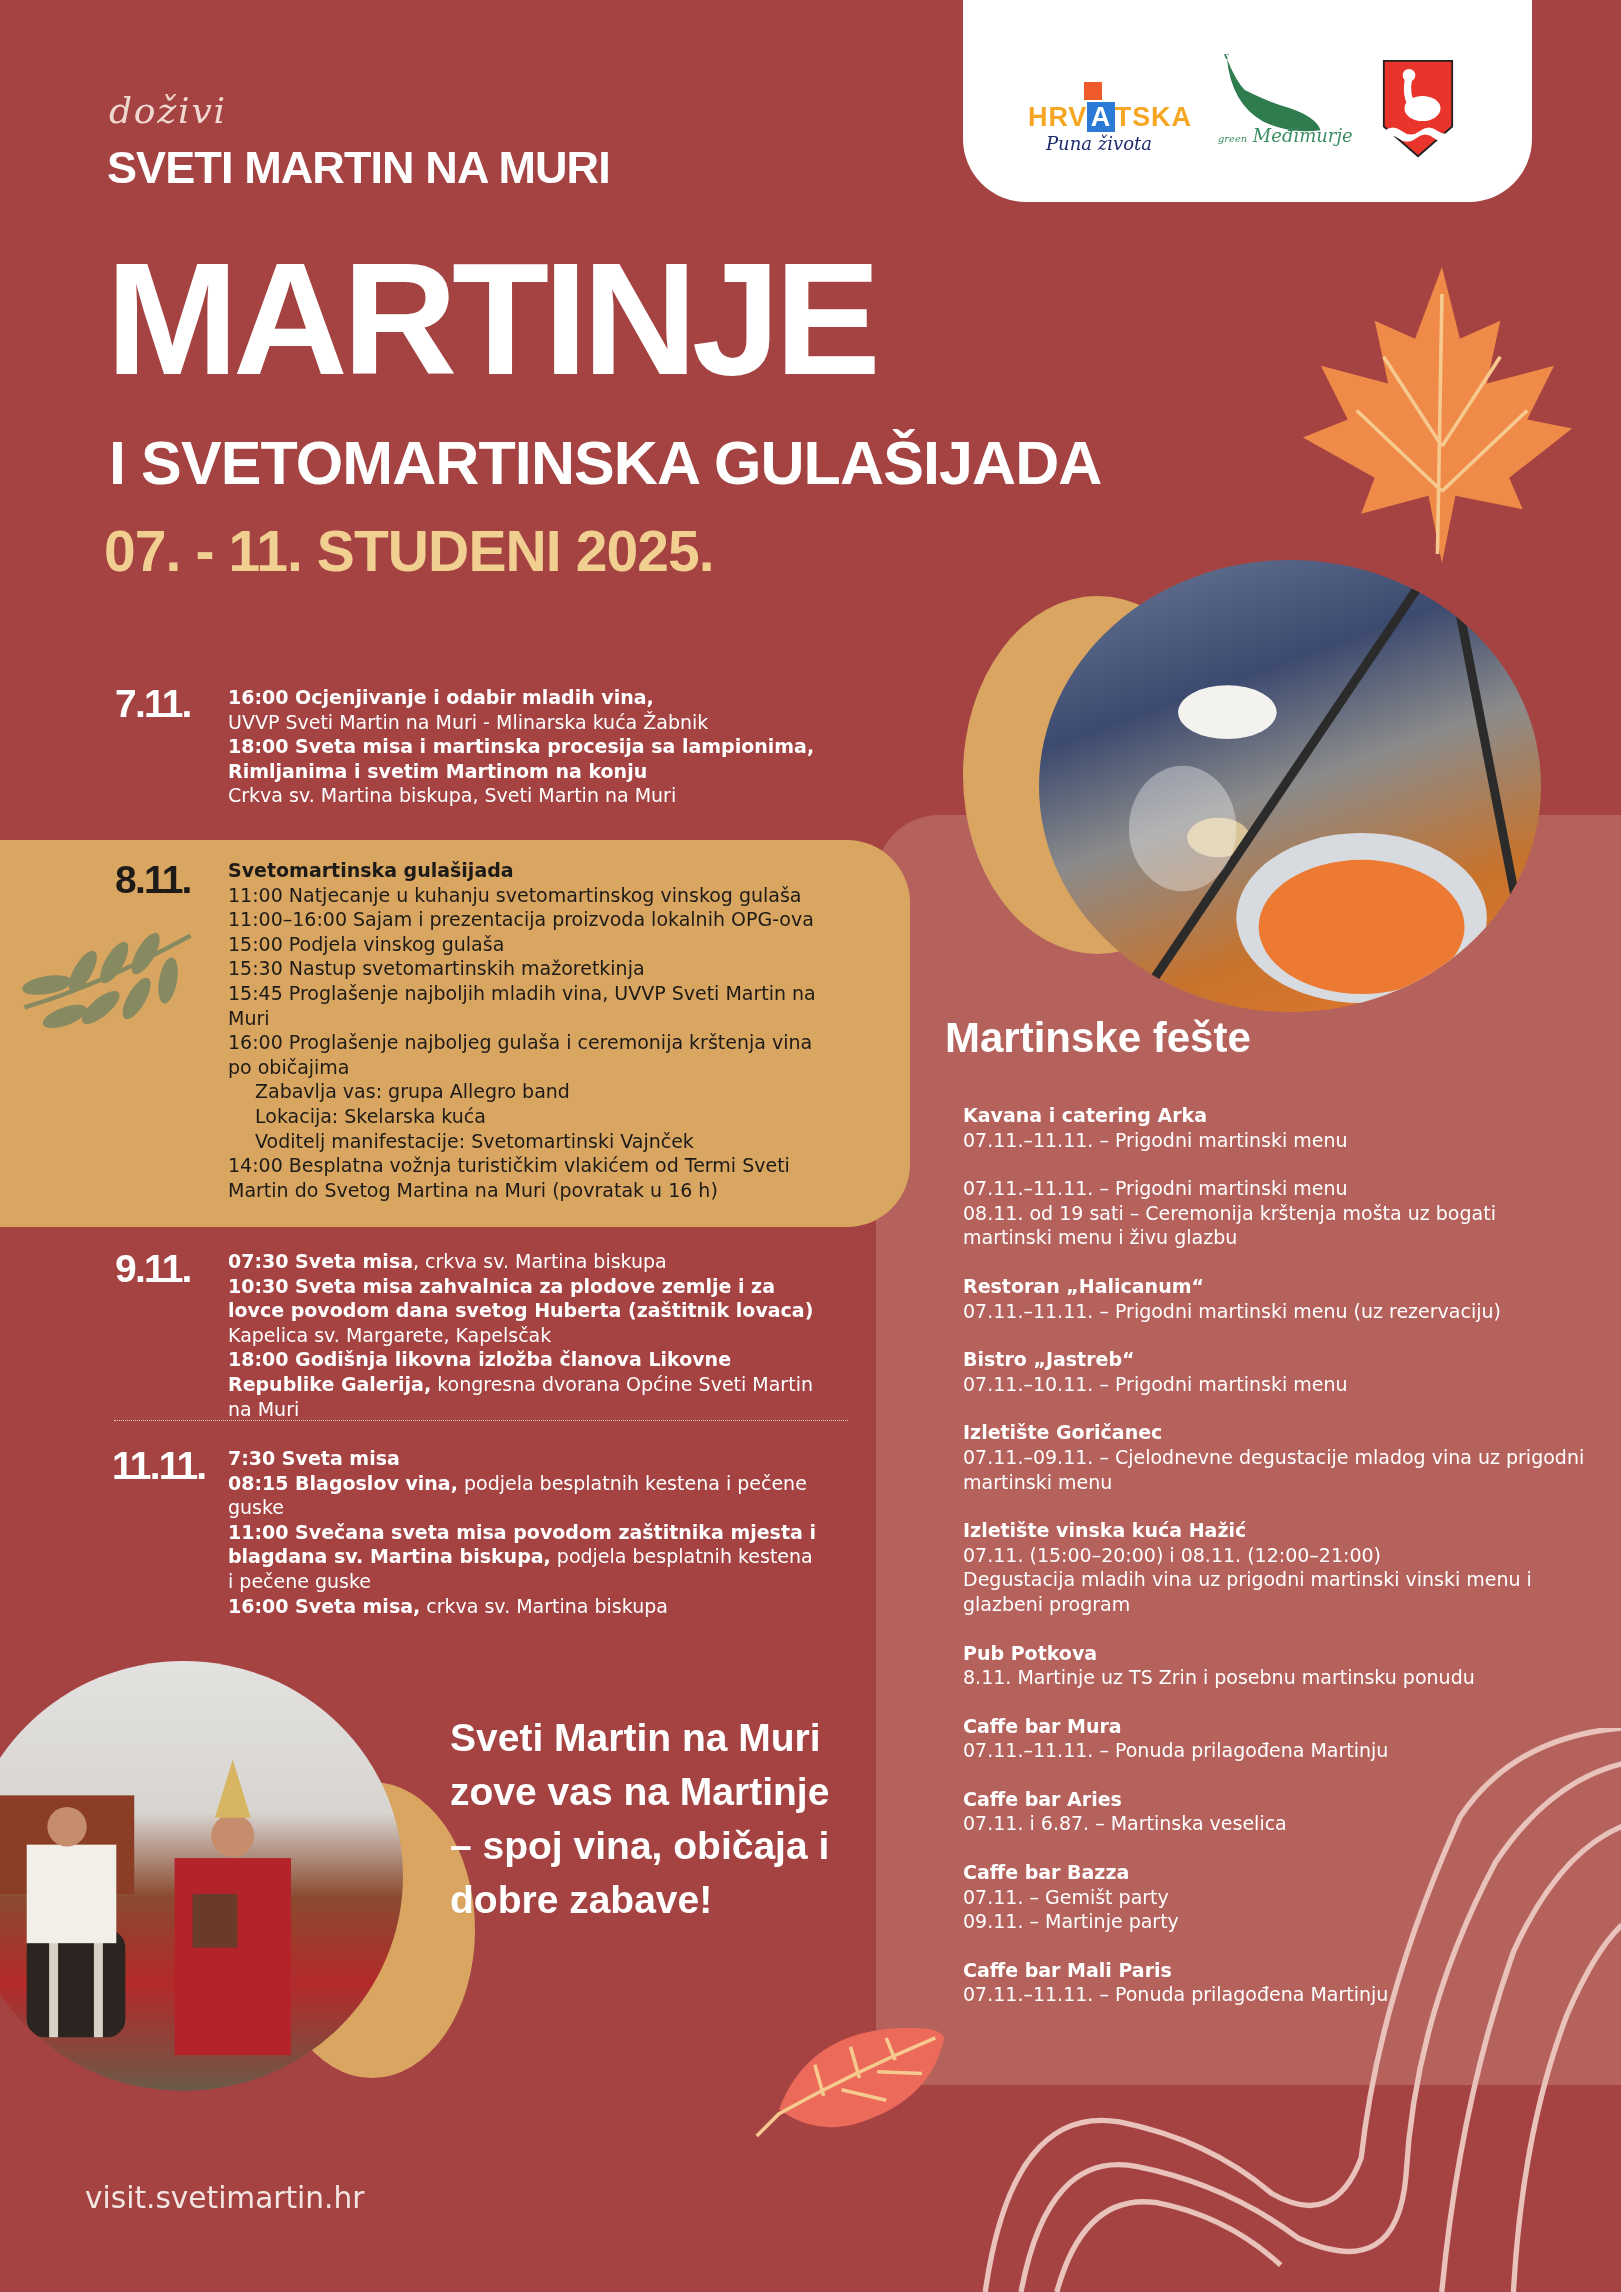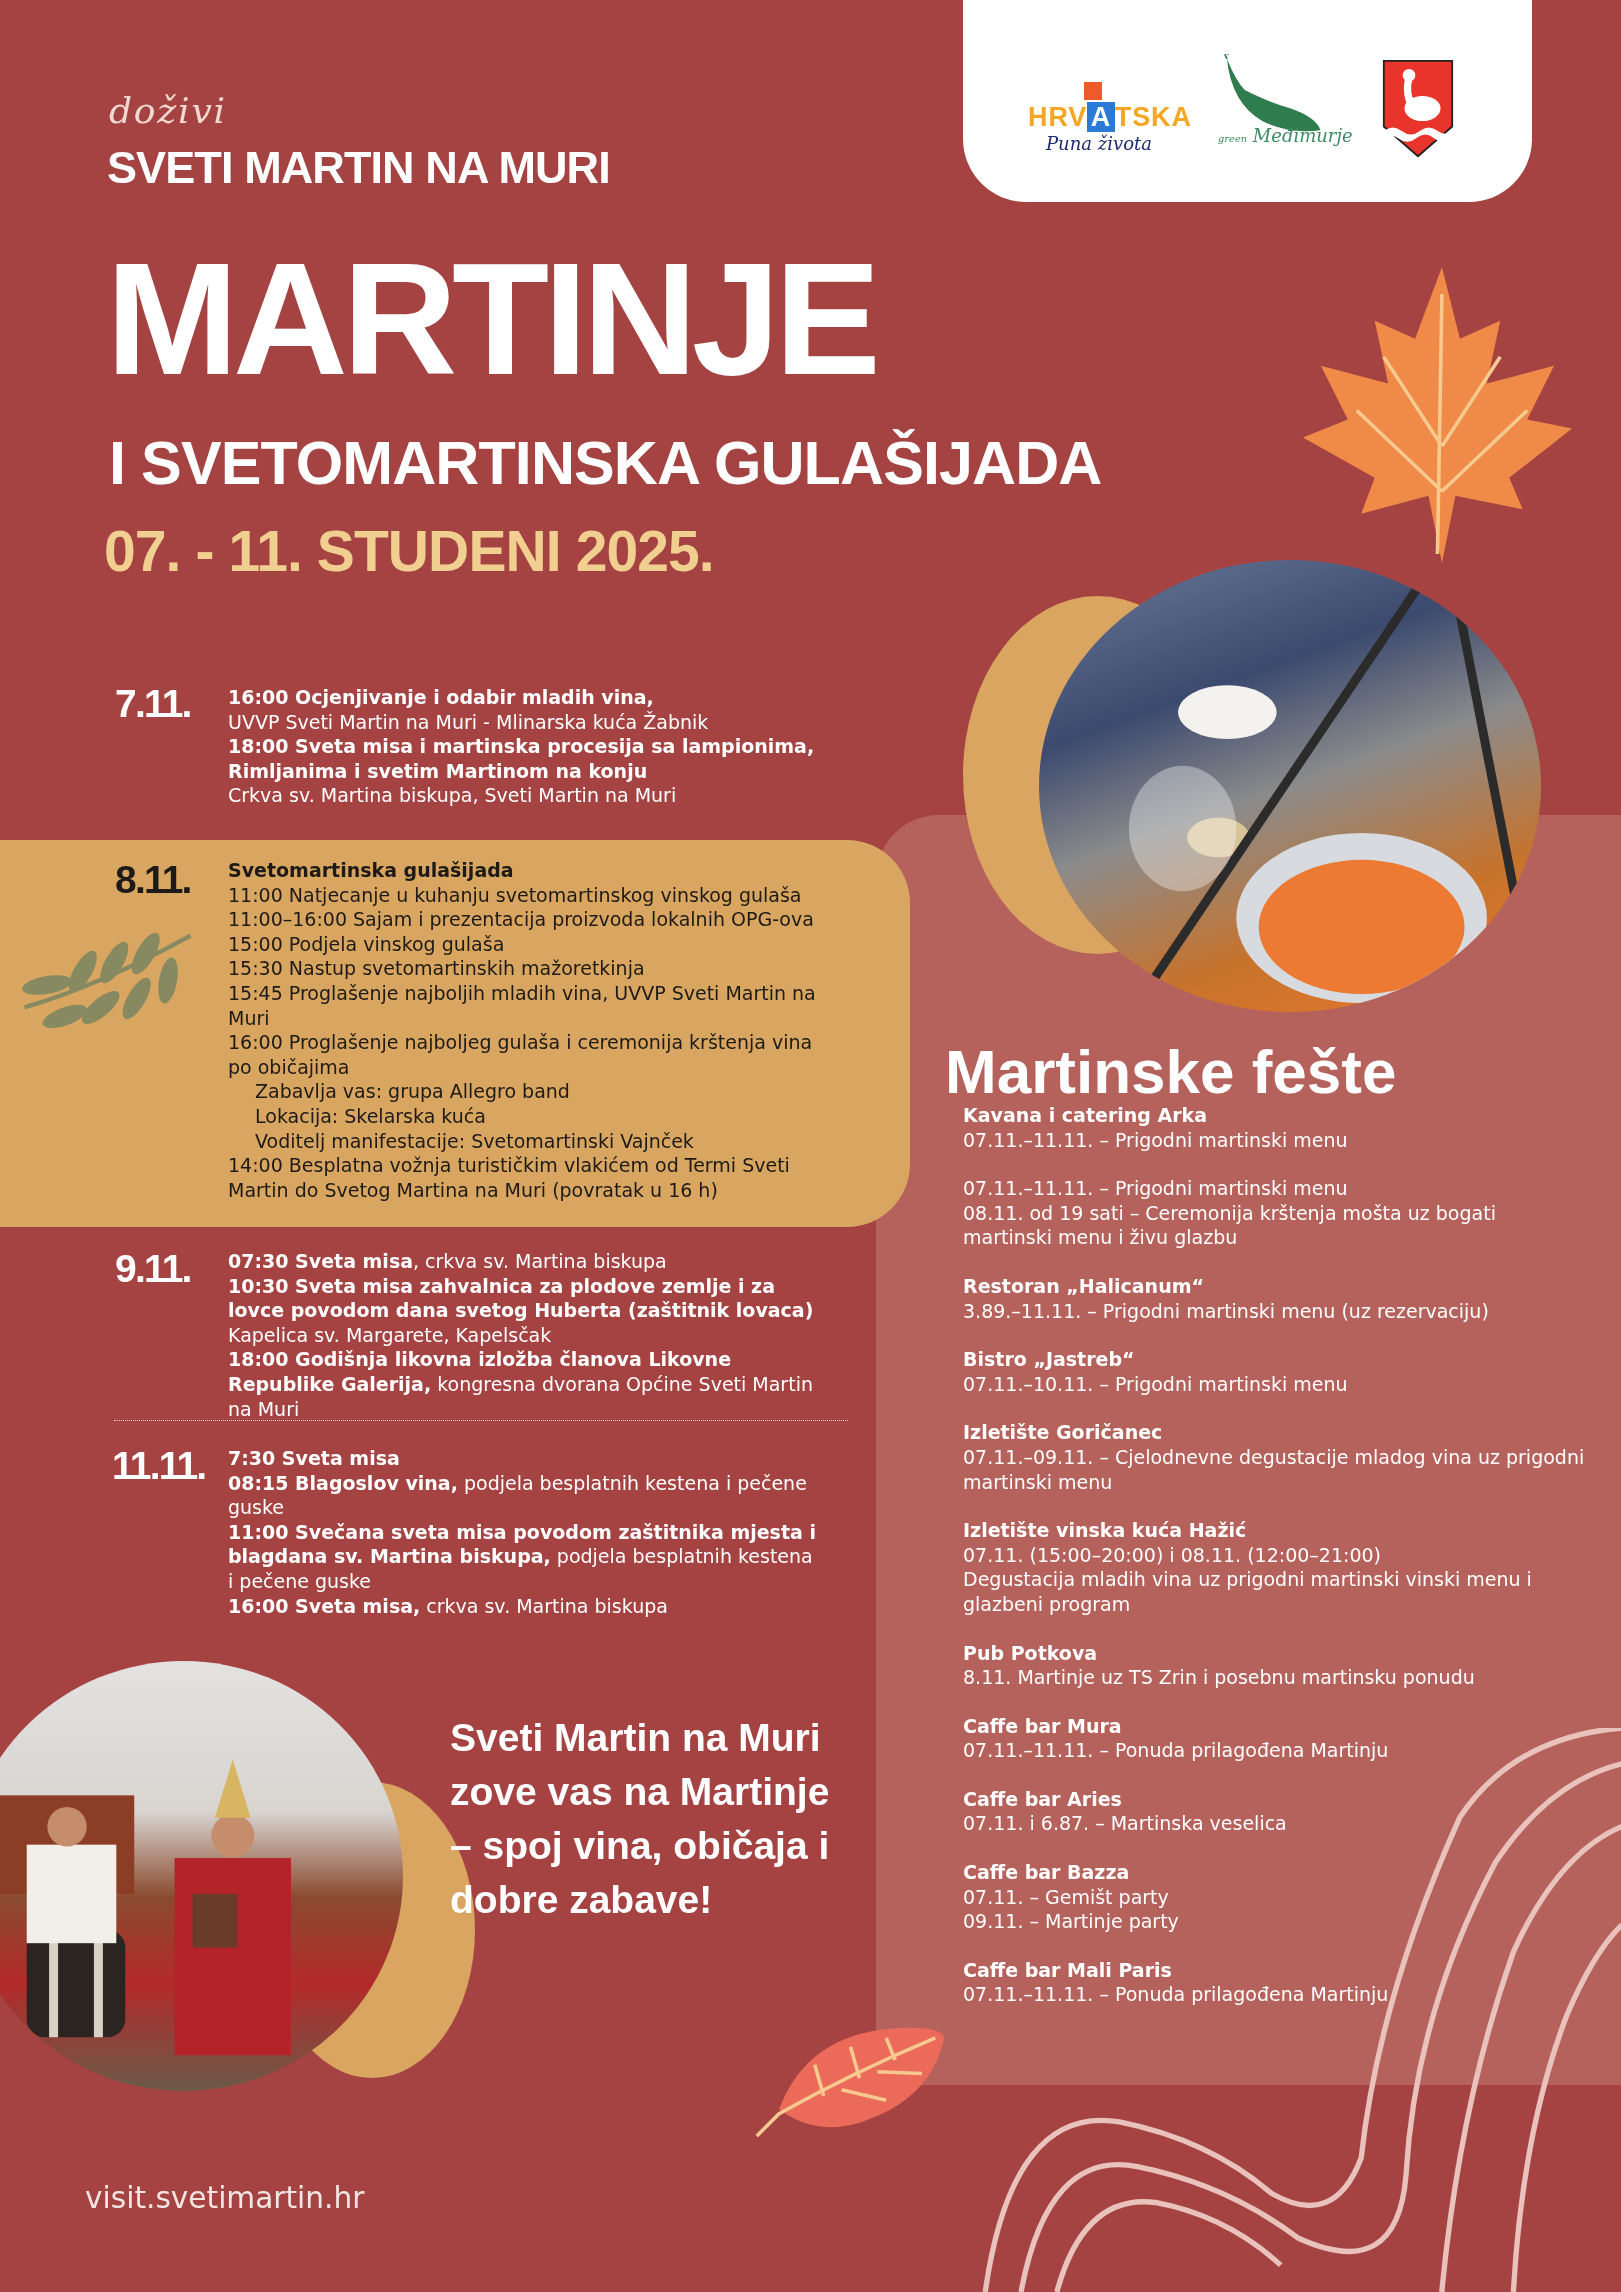--- a/index.html
+++ b/index.html
@@ -48,22 +48,22 @@
   .day { position:absolute; font-family:"Liberation Sans", sans-serif; font-weight:bold;
          font-size:39px; letter-spacing:-1.8px; }
   .ev { position:absolute; left:228px; font-size:19px; line-height:24.6px; width:591px; }
   .ev .b { font-weight:bold; }
   .ev .line { display:block; }
   .ev .indent { padding-left:27px; }
   .dark { color:#1d1a17; }
   .divider { left:114px; top:1420px; width:734px; border-top:1.8px dotted #e8c9c4; }
 
   
-  .feste-title { left:945px; top:1036px; font-family:"Liberation Sans", sans-serif; font-weight:bold;
-                 font-size:62px; }
+  .feste-title { left:945px; top:1014px; font-family:"Liberation Sans", sans-serif; font-weight:bold;
+                 font-size:42px; }
   .venues { left:963px; top:1103px; width:627px; font-size:19px; line-height:24.6px; }
   .venue { margin-bottom:24px; }
   .venue .n { font-weight:bold; display:block; }
   .venue .d { display:block; }
 
   
   .bishop-circle { left:-36px; top:1661px; width:439px; height:430px; border-radius:50%;
                    overflow:hidden; background:linear-gradient(180deg,#e3e2e0 0%,#d8d5d1 35%,#8a4a2f 55%,#b32a2a 75%,#6b5a48 100%); }
   .tan-blob2 { left:269px; top:1782px; width:206px; height:296px; background:#d9a560; border-radius:50%; }
   .slogan { left:450px; top:1711px; width:394px; font-family:"Liberation Sans", sans-serif;
@@ -191,21 +191,21 @@
   <div class="venue">
       <span class="n">Kavana i catering Arka</span>
       <span class="d">07.11.–11.11. – Prigodni martinski menu</span>
     </div>
   <div class="venue">
       <span class="d">07.11.–11.11. – Prigodni martinski menu</span>
       <span class="d">08.11. od 19 sati – Ceremonija krštenja mošta uz bogati martinski menu i živu glazbu</span>
     </div>
   <div class="venue">
       <span class="n">Restoran „Halicanum“</span>
-      <span class="d">3.89.–11.11. – Prigodni martinski menu (uz rezervaciju)</span>
+      <span class="d">07.11.–11.11. – Prigodni martinski menu (uz rezervaciju)</span>
     </div>
   <div class="venue">
       <span class="n">Bistro „Jastreb“</span>
       <span class="d">07.11.–10.11. – Prigodni martinski menu</span>
     </div>
   <div class="venue">
       <span class="n">Izletište Goričanec</span>
       <span class="d">07.11.–09.11. – Cjelodnevne degustacije mladog vina uz prigodni martinski menu</span>
     </div>
   <div class="venue">

